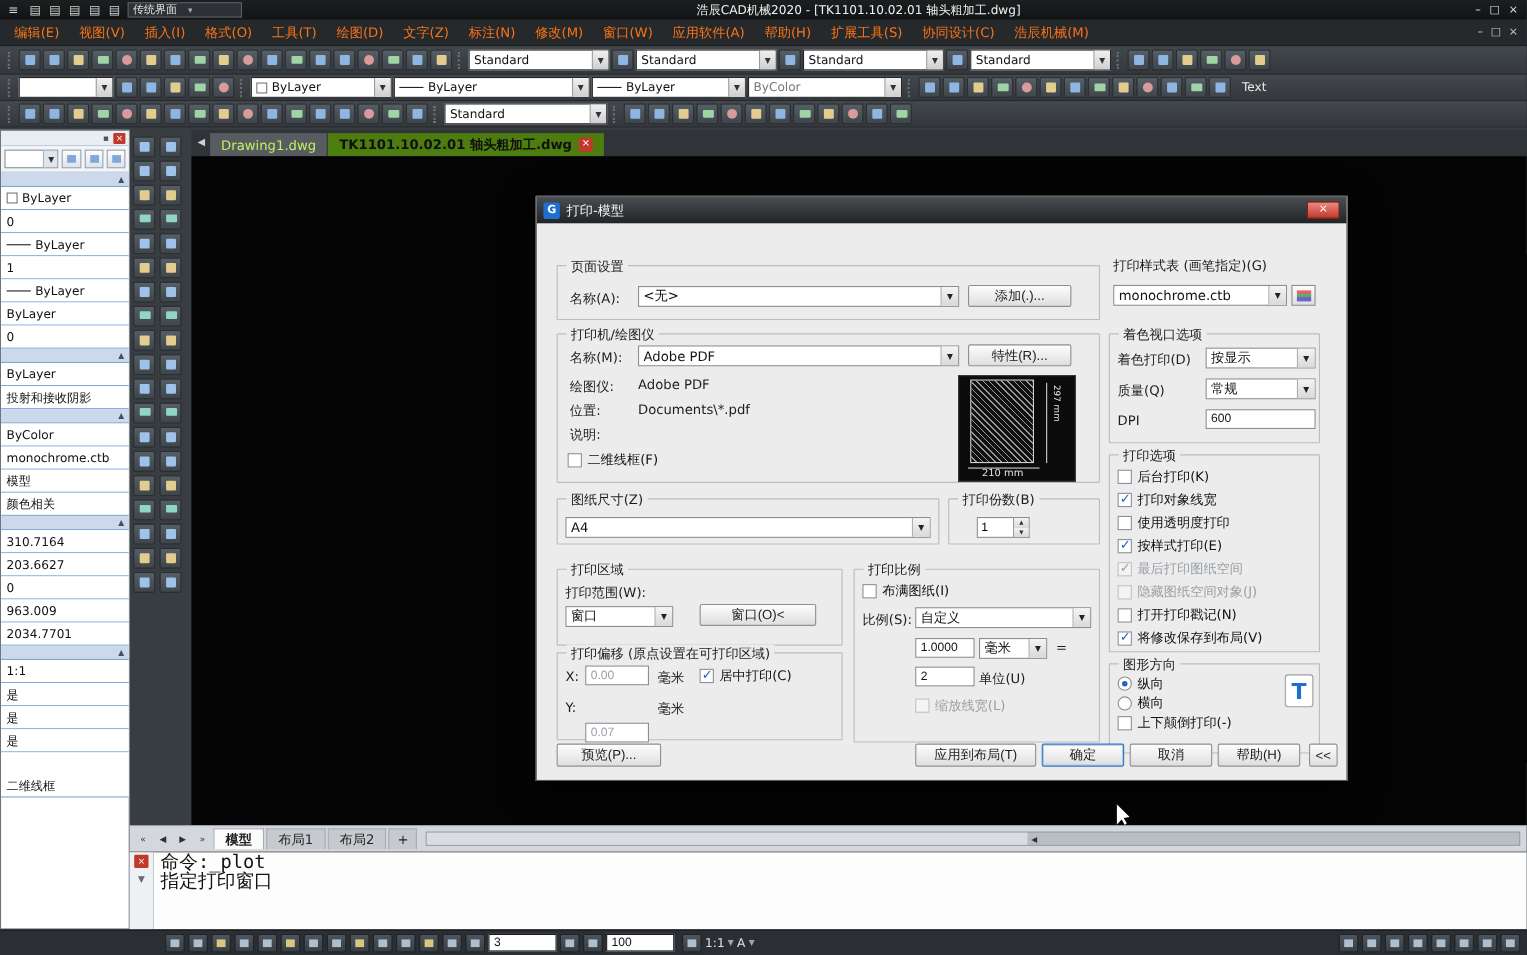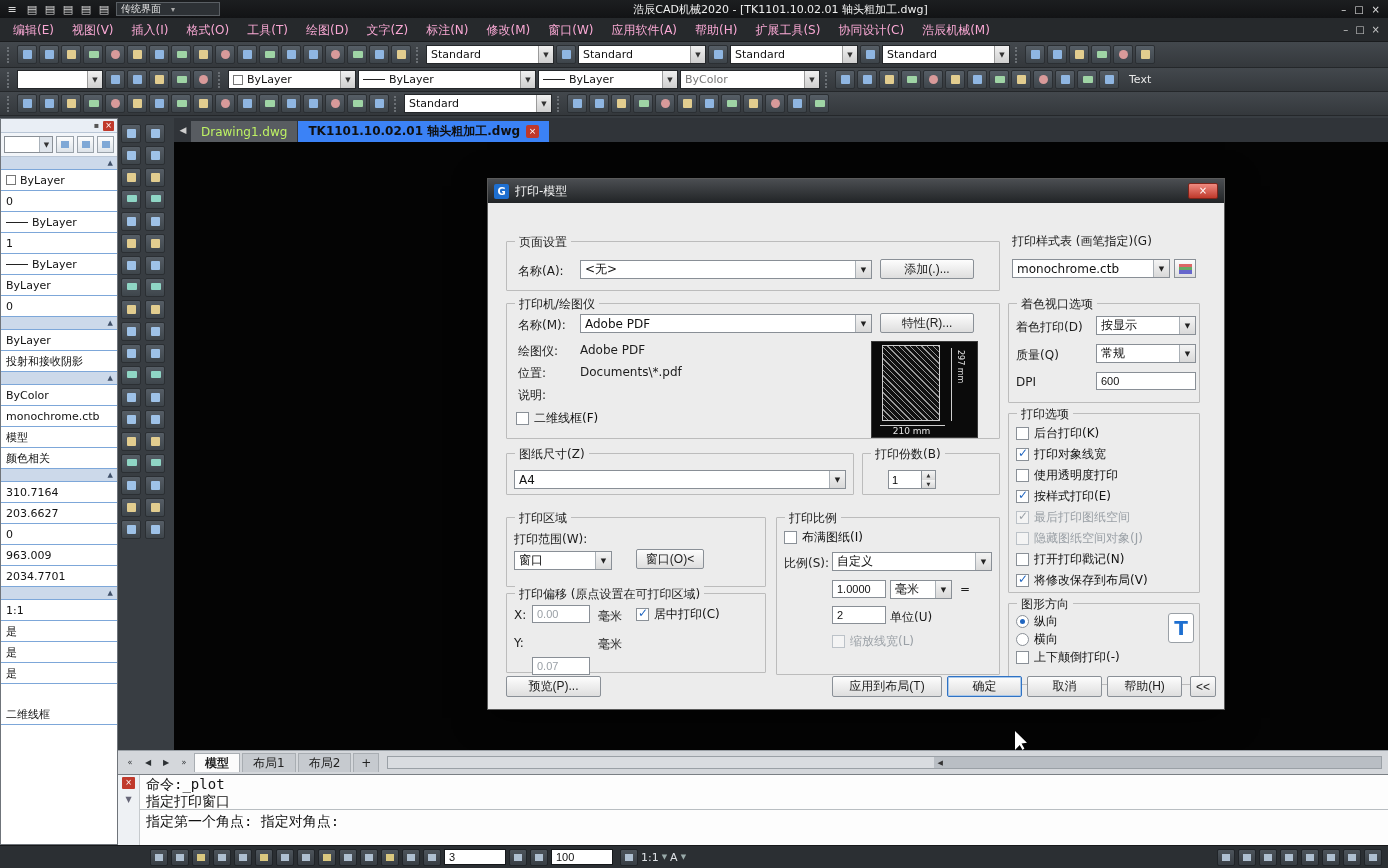--- a/index.html
+++ b/index.html
@@ -14,21 +14,21 @@
   .titlebar { height:18px; background:linear-gradient(#1c1e20,#121315); display:flex; align-items:center; padding:0 4px; gap:4px; color:#e8e8e8; }
   .titlebar .glyph { font-size:11px; color:#d8d8d8; width:16px; text-align:center; }
   .ws-combo { height:14px; background:#2d3135; border:1px solid #5a5f64; color:#e4e4e4; font-size:10px; display:flex; align-items:center; padding:0 4px; gap:10px; min-width:104px; }
   .ws-combo .arr { font-size:8px; color:#aaa; }
   .tb-title { flex:1; text-align:center; font-size:11px; color:#f0f0f0; white-space:nowrap; overflow:hidden; }
   .winbtns { display:flex; gap:8px; padding-right:4px; }
   .winbtns span { font-size:10px; color:#e0e0e0; }
 
   .menubar { height:24px; background:#26292c; display:flex; align-items:center; padding-left:4px; border-bottom:1px solid #1a1c1e; }
   .menus { display:flex; }
-  .menu-item { line-height:24px; padding:0 9px; color:#f9a8d4; font-size:12px; white-space:nowrap; }
+  .menu-item { line-height:24px; padding:0 9px; color:#f97316; font-size:12px; white-space:nowrap; }
   .docbtns { margin-left:auto; display:flex; gap:7px; padding-right:8px; }
   .docbtns span { color:#c9c9c9; font-size:10px; }
 
   .tb { background:linear-gradient(#43484d,#34383c); display:flex; align-items:center; gap:2px; padding:0 4px; border-bottom:1px solid #24272a; }
   .tb1 { height:26px; } .tb2 { height:24px; } .tb3 { height:24px; }
   .grip { width:5px; height:16px; border-left:2px dotted #6b7075; margin:0 3px; flex:none; }
   .iconstrip { display:flex; gap:2px; align-items:center; }
   .tbicon { width:20px; height:19px; border-radius:2px; background:linear-gradient(#565e66,#3e454b); border:1px solid #2b2f33; position:relative; flex:none; }
   .tbicon::after { content:""; position:absolute; left:5px; top:4px; width:9px; height:9px; background:#8fb6e2; border-radius:1px; }
   .iconstrip .tbicon:nth-child(3n)::after { background:#e2cd8f; }
@@ -65,42 +65,42 @@
   .vstrip { display:flex; flex-direction:column; gap:3px; }
   .vstrip .tbicon::after { background:#9ec2e8; }
   .vstrip .tbicon:nth-child(3n)::after { background:#e2cd8f; }
   .vstrip .tbicon:nth-child(4n)::after { background:#8fd6c5; width:10px; height:7px; }
 
   
   .doctabs { position:absolute; left:174px; top:2px; right:0; height:24px; background:#303439; display:flex; align-items:flex-end; gap:1px; padding-left:2px; }
   .tab-scroll { color:#cfcfcf; font-size:9px; align-self:center; width:14px; text-align:center; }
   .dtab { height:21px; display:flex; align-items:center; padding:0 10px; font-size:12px; gap:6px; }
   .dtab.inactive { background:#585c61; color:#bef264; }
-  .dtab.active { background:#3b82f6; color:#101010; font-weight:bold; }
+  .dtab.active { background:#4d7c0f; color:#101010; font-weight:bold; }
   .tabclose { width:13px; height:13px; background:#c0392b; color:#fff; font-size:9px; line-height:13px; text-align:center; border-radius:2px; font-weight:normal; }
 
   
   .canvas { position:absolute; left:174px; top:26px; right:0; height:608px; background:#040404; overflow:hidden; }
 
   
   .layoutbar { position:absolute; left:118px; top:634px; right:0; height:24px; background:#d4d7db; display:flex; align-items:center; padding-left:4px; gap:2px; border-top:1px solid #9aa0a6; }
   .lnav { width:16px; height:16px; font-size:8px; color:#2c3033; text-align:center; line-height:16px; }
   .ltab { height:19px; padding:0 10px; font-size:12px; line-height:19px; color:#222; border:1px solid #a8adb2; border-bottom:none; background:#c6cacf; }
   .ltab.active { background:#fbfbfb; font-weight:bold; }
   .ltab.add { padding:0 7px; }
   .ltrack { flex:1; height:13px; margin:0 6px; background:#b9bec4; border:1px solid #9aa0a6; display:flex; align-items:center; }
   .ltrack .thumb { width:55%; height:11px; background:#d9dce0; }
   .ltrack .tbtn { width:12px; font-size:7px; text-align:center; color:#333; }
 
   
   .cmd { position:absolute; left:118px; top:658px; right:0; bottom:0; background:#fdfdfd; border-top:1px solid #7a7f84; display:flex; }
   .cmd-gutter { width:22px; background:#eef1f4; border-right:1px solid #c6cacd; display:flex; flex-direction:column; align-items:center; padding-top:2px; gap:6px; }
   .cmd-close { width:13px; height:12px; background:#c0392b; color:#fff; font-size:8px; text-align:center; line-height:12px; border-radius:1px; }
   .cmd-pin { font-size:8px; color:#667; }
-  .cmd-lines { flex:1; font-family:"DejaVu Sans Mono","Liberation Mono",monospace; font-size:14px; color:#111; display:flex; flex-direction:column; }
+  .cmd-lines { flex:1; font-family:"DejaVu Sans Mono","Liberation Mono",monospace; font-size:17px; color:#111; display:flex; flex-direction:column; }
   .cmd-line { padding:1px 6px; height:17px; line-height:16px; white-space:nowrap; }
   .cmd-prompt { border-top:1px solid #b9bec2; flex:1; padding-top:3px; }
 
   
   .statusbar { position:absolute; left:0; right:0; bottom:0; height:23px; background:#2b2f33; border-top:1px solid #17191b; display:flex; align-items:center; gap:3px; padding:0 6px 0 150px; }
   .sbicon { width:18px; height:17px; background:linear-gradient(#4d545b,#383e44); border:1px solid #202428; border-radius:2px; position:relative; flex:none; }
   .sbicon::after { content:""; position:absolute; left:4px; top:4px; width:8px; height:7px; background:#aebfd0; }
   .sb-left .sbicon:nth-child(3n)::after { background:#d9c77f; }
   .sb-input { width:62px; height:16px; background:#fff; border:1px solid #15181b; font-size:11px; padding:0 4px; color:#111; }
   .sb-left, .sb-mid, .sb-right { display:flex; gap:3px; align-items:center; }
@@ -583,21 +583,21 @@
           </div>
 
           <div class="grp" style="left:18px;top:314px;width:260px;height:70px">
             <span class="glabel">打印区域</span>
           </div>
           <span class="dlbl" style="left:26px;top:328px">打印范围(W):</span>
           <div class="dcombo" style="left:26px;top:348px;width:98px">
             <span class="val">窗口</span>
               <span class="darr">▼</span>
           </div>
-          <button class="dbtn" style="left:148px;top:346px;width:68px">窗口(O)&lt;</button>
+          <button class="dbtn" style="left:148px;top:346px;width:106px">窗口(O)&lt;</button>
 
           <div class="grp" style="left:18px;top:390px;width:260px;height:80px">
             <span class="glabel">打印偏移 (原点设置在可打印区域)</span>
           </div>
           <span class="dlbl" style="left:26px;top:405px">X:</span>
           <input class="dinput dis" style="left: 44px; top: 402px; width: 58px;" readonly="" value="0.00">
           <span class="dlbl" style="left:110px;top:405px">毫米</span>
           <div class="cbrow" style="left:148px;top:403px">
             <span class="cb checked"></span>
             <span>居中打印(C)</span>
@@ -735,21 +735,20 @@
     </div>
 
     <div class="cmd">
       <div class="cmd-gutter">
         <span class="cmd-close">×</span>
         <span class="cmd-pin">▼</span>
       </div>
       <div class="cmd-lines">
         <div class="cmd-line">命令:_plot</div>
         <div class="cmd-line">指定打印窗口</div>
-        <div class="cmd-line cmd-prompt">指定第一个角点: 指定对角点:</div>
       </div>
     </div>
   </div>
 
   <div class="statusbar">
     <div class="sb-left">
 
     <span class="sbicon"></span>
         <span class="sbicon"></span>
         <span class="sbicon"></span>

